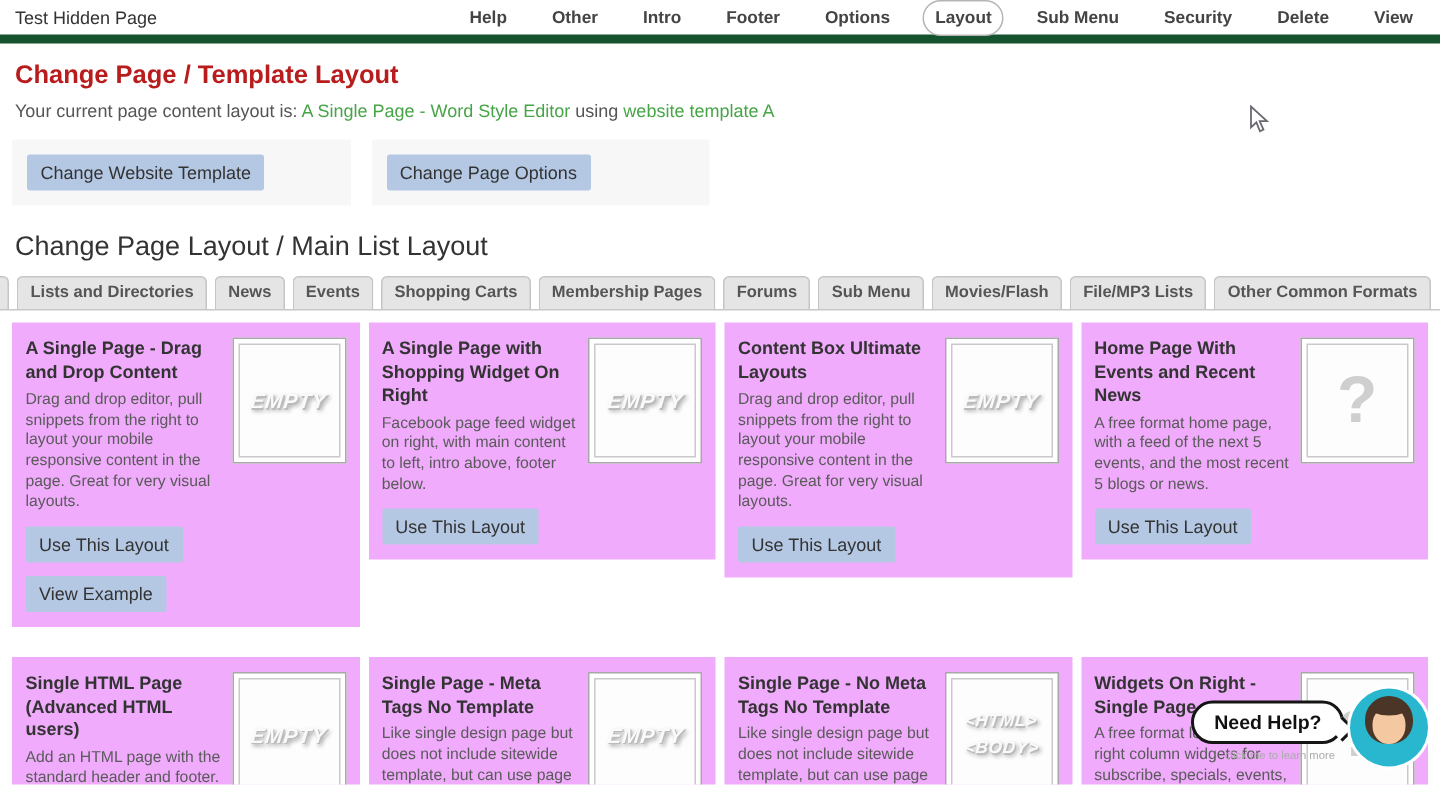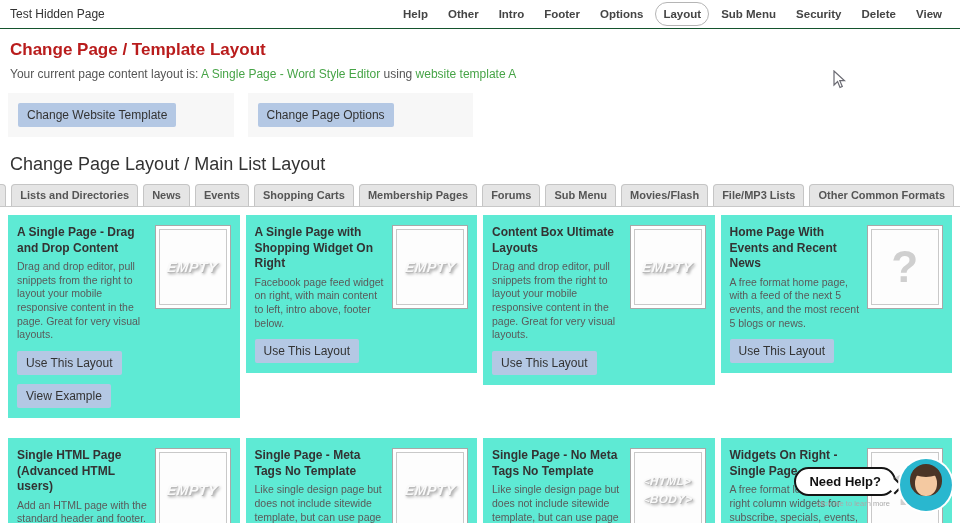--- a/index.html
+++ b/index.html
@@ -4,24 +4,24 @@
 <style>
   * { margin:0; padding:0; box-sizing:border-box; }
   html,body { background:#fff; }
   body {
     width:960px; height:523px; overflow:hidden; position:relative;
     font-family:"Liberation Sans", sans-serif; color:#333;
   }
   
   .topbar {
     display:flex; justify-content:space-between; align-items:center;
-    height:29px; padding:0 10px; border-bottom:1px solid #14532d;
+    height:29px; padding:0 10px; border-bottom:6px solid #14532d;
   }
   .page-title { font-size:12px; color:#333; }
-  .topnav { display:flex; align-items:center; gap:4px; }
+  .topnav { display:flex; align-items:center; gap:14px; }
   .nav-item {
     font-size:11.5px; font-weight:bold; color:#444; padding:5px 7px;
     cursor:pointer; white-space:nowrap; border:1px solid transparent;
   }
   .nav-item.active {
     border:1px solid #b5b5b5; border-radius:12px; background:#fff;
   }
   
   .h1 { font-size:17px; font-weight:bold; color:#b91c1c; margin:11px 10px 7px; }
   .current-line { font-size:12px; color:#555; margin:0 10px 12px; }
@@ -43,21 +43,21 @@
   .tab {
     background:#e5e5e5; border:1px solid #c5c5c5; border-bottom:none;
     border-radius:4px 4px 0 0; padding:4px 8px 5px;
     font-size:11px; font-weight:bold; color:#555; cursor:pointer; white-space:nowrap;
   }
   
   .grid {
     display:grid; grid-template-columns:repeat(4,1fr); column-gap:6px; row-gap:20px;
     padding:8px 8px 0; align-items:start;
   }
-  .card { background:#5eead4; padding:10px 9px; display:flex; gap:4px; }
+  .card { background:#f0abfc; padding:10px 9px; display:flex; gap:4px; }
   .card-body { flex:1; min-width:0; }
   .card-title { font-size:12px; font-weight:bold; color:#333; line-height:1.3; }
   .card-desc { font-size:10.5px; color:#5a5a5a; line-height:1.3; margin-top:4px; }
   .card-buttons .btn { display:table; margin-top:9px; }
   .thumb {
     flex:0 0 76px; width:76px; height:84px; background:#fff;
     border:1px solid #a8a8a8; padding:3px;
   }
   .thumb-inner {
     width:100%; height:100%; border:1px solid #c9c9c9; background:#fdfdfd;

